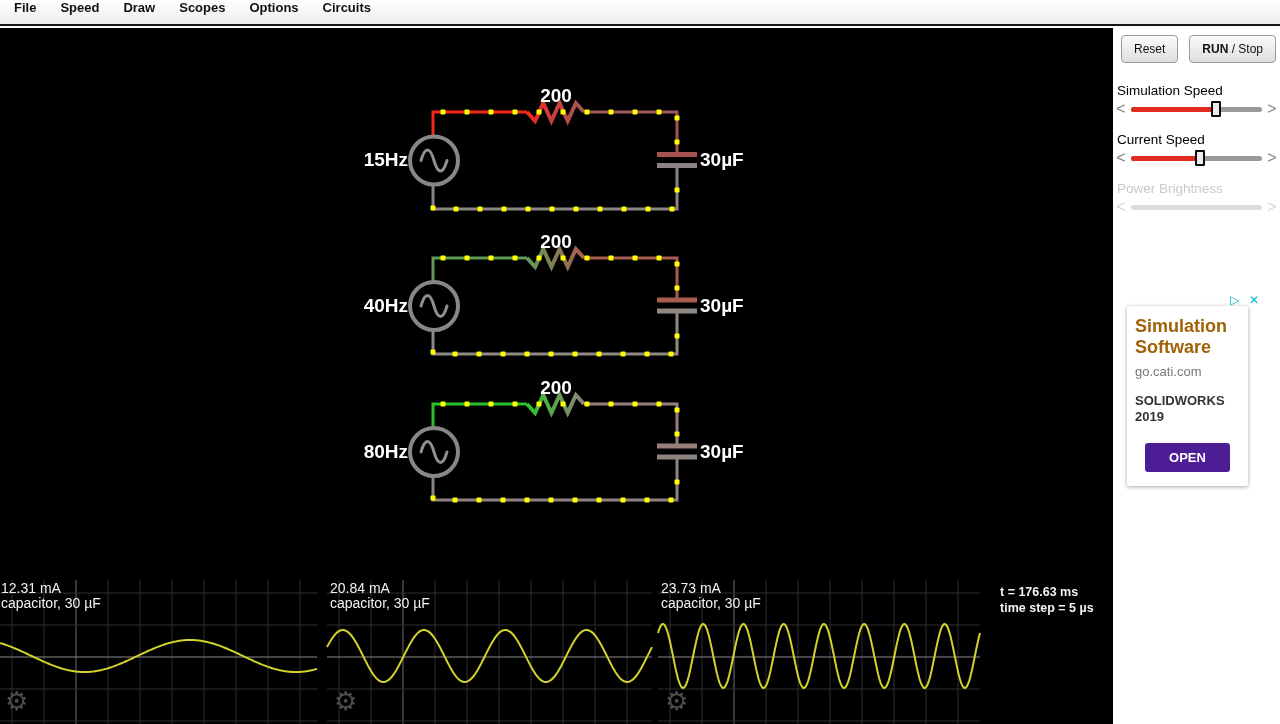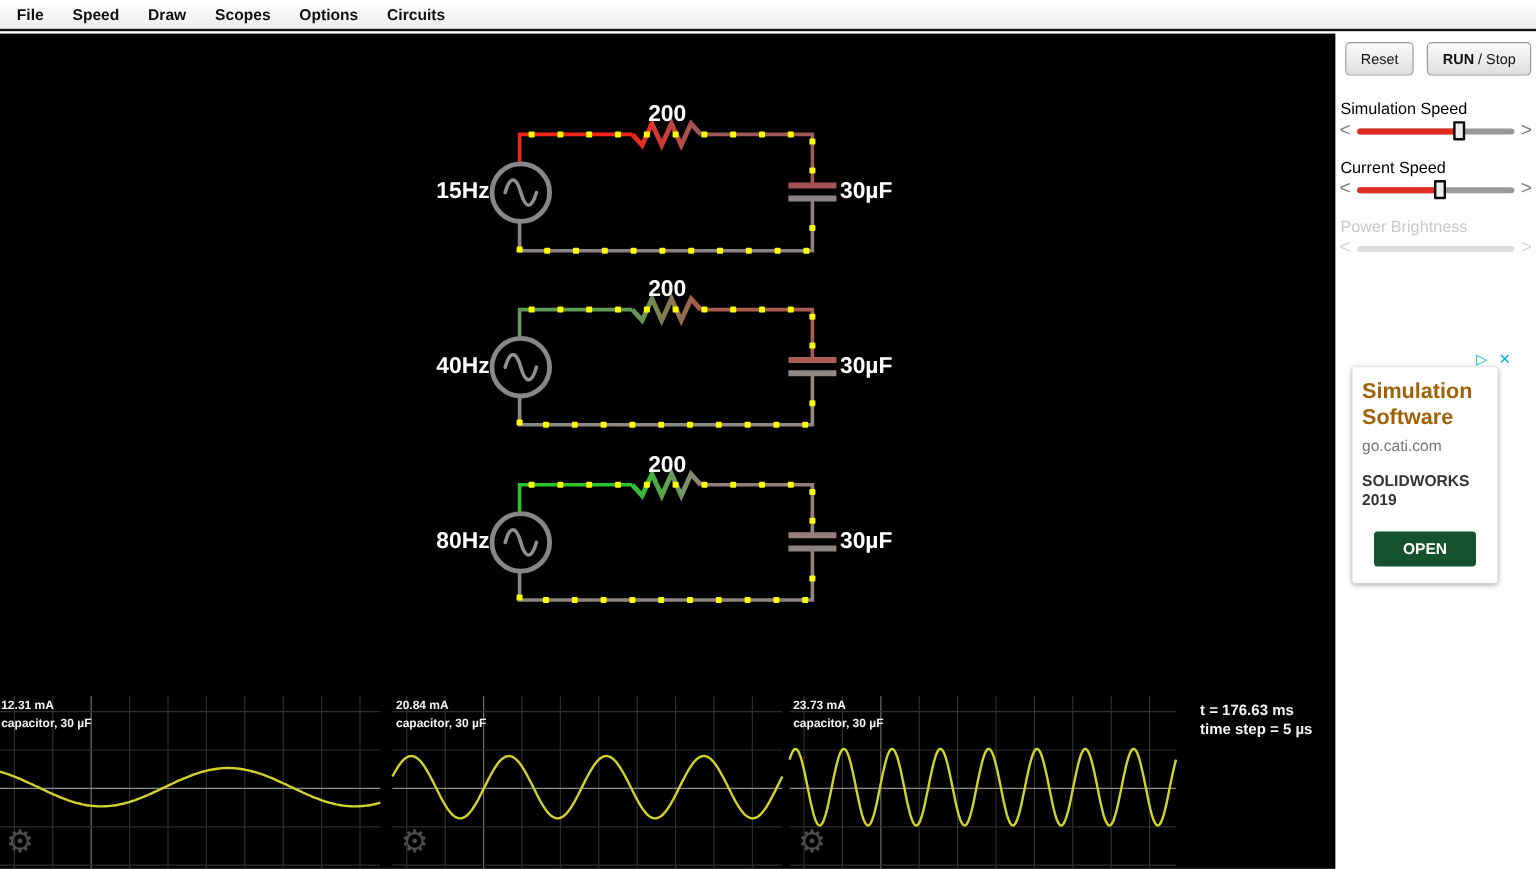--- a/index.html
+++ b/index.html
@@ -3,31 +3,31 @@
 <meta charset="utf-8">
 <style>
   * { box-sizing: border-box; margin: 0; padding: 0; }
   html,body { width:1280px; height:724px; overflow:hidden; background:#fff;
               font-family:"Liberation Sans", sans-serif; }
 
   
   .menubar { position:absolute; left:0; top:0; width:1280px; height:26px;
              background:linear-gradient(#ffffff,#ededed);
              border-bottom:2px solid #151515;
-             display:flex; align-items:center; }
+             display:flex; }
   .menu-item { font-size:13px; font-weight:bold; color:#111; padding:0 12px; cursor:default; }
   .menu-item:first-child { margin-left:2px; }
 
   
   .canvas { position:absolute; left:0; top:28px; width:1113px; height:696px; background:#000; }
   .canvas svg { position:absolute; left:0; top:0; }
   .clabel { position:absolute; color:#fff; font-weight:bold; font-size:19px; line-height:22px; }
   .clabel.right-align { text-align:right; }
   .clabel.center { text-align:center; }
-  .scope-label { position:absolute; color:#f2f2f2; font-weight:bold; font-size:10px; line-height:15px; white-space:nowrap; }
+  .scope-label { position:absolute; color:#f2f2f2; font-weight:normal; font-size:14px; line-height:15px; white-space:nowrap; }
   .status-label { position:absolute; color:#f2f2f2; font-weight:bold; font-size:12.5px; line-height:16px; white-space:nowrap; }
   .gear { position:absolute; color:#4d4d4d; font-size:26px; line-height:26px; cursor:pointer; }
 
   
   .panel { position:absolute; left:1113px; top:28px; width:167px; height:696px; background:#fff; }
   .btn-row { position:absolute; left:8px; top:7px; display:flex; gap:11px; }
   .sim-btn { font-family:"Liberation Sans",sans-serif; font-size:12px; color:#111;
              background:linear-gradient(#fbfbfb,#dedede); border:1px solid #9b9b9b;
              border-radius:4px; padding:6px 12px; cursor:pointer; white-space:nowrap; }
   .slider-block { position:absolute; left:2px; width:163px; }
@@ -46,21 +46,21 @@
   
   .ad-wrap { position:absolute; left:8px; top:262px; width:142px; }
   .ad-icons { text-align:right; padding-right:4px; height:14px; }
   .ad-icons span { color:#00b0d8; font-size:12px; margin-left:5px; cursor:pointer; }
   .ad-card { margin-top:2px; margin-left:6px; width:121px; background:#fff; border-radius:2px;
              box-shadow:0 1px 4px rgba(0,0,0,0.35); padding:10px 8px 14px 8px; }
   .ad-title { font-size:18px; font-weight:bold; color:#a16207; line-height:21px; }
   .ad-url { font-size:13px; color:#777; margin-top:6px; }
   .ad-subtitle { font-size:13px; font-weight:bold; color:#333; margin-top:14px; line-height:16px; }
   .ad-body { font-size:12.5px; color:#777; margin-top:6px; line-height:16px; }
-  .ad-open { display:block; margin:18px auto 0 auto; background:#14532d; color:#fff;
+  .ad-open { display:block; margin:18px auto 0 auto; background:#4c1d95; color:#fff;
              font-weight:bold; font-size:13px; border:none; border-radius:3px;
              padding:7px 24px; cursor:pointer; font-family:"Liberation Sans",sans-serif; }
 </style>
 </head>
 <body>
 
 <div class="menubar">
   <span class="menu-item">File</span>
   <span class="menu-item">Speed</span>
   <span class="menu-item">Draw</span>

